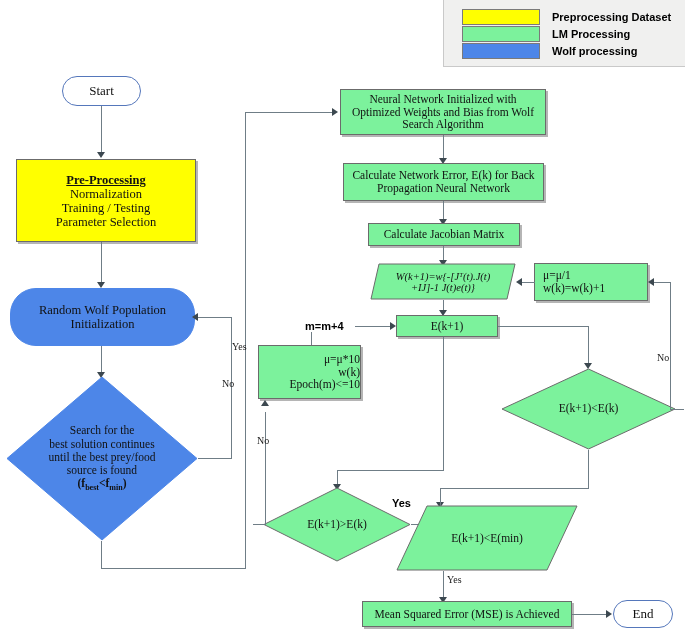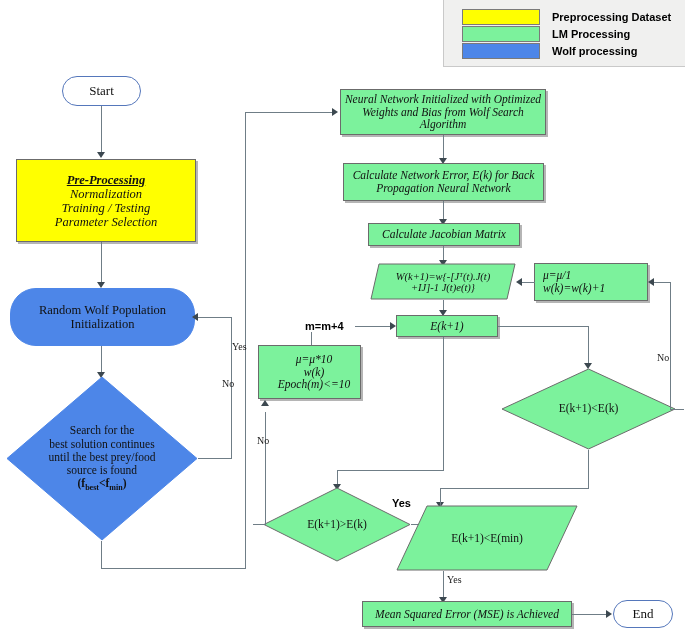--- a/index.html
+++ b/index.html
@@ -4,21 +4,21 @@
 <style>
   html,body{margin:0;padding:0;background:#ffffff;}
   body{font-family:"Liberation Serif",serif;color:#111;}
   #canvas{position:relative;width:685px;height:631px;overflow:hidden;background:#fff;}
 
   .node{position:absolute;box-sizing:border-box;display:flex;align-items:center;
         justify-content:center;text-align:center;line-height:1.12;}
   .node .txt{display:block;width:100%;padding:0 3px;}
 
   
-  .rect{border:1px solid #6b6b6b;font-style:italic;}
+  .rect{border:1px solid #6b6b6b;}
   .yellow{background:#ffff00;}
   .green{background:#7cf29c;}
   .term{background:#ffffff;border:1px solid #5577bb;border-radius:22px;}
   .stadium{background:#4d86e8;border:1px solid #4d86e8;border-radius:26px;}
 
   .shadow{box-shadow:2px 2px 0 rgba(120,120,120,.55);}
 
   .diamond{position:absolute;}
   .diamond .dshape{position:absolute;inset:0;}
   .diamond .dlabel{position:absolute;inset:0;display:flex;align-items:center;
@@ -160,21 +160,21 @@
   <div class="arr arr-d" style="left:439px;top:310px;"></div>
 
   <div class="node rect green shadow" style="left:396px;top:315px;width:102px;height:22px;font-size:11.5px;">
     <span class="txt">E(k+1)</span>
   </div>
 
   <div class="elabel sans" style="left:305px;top:320px;">m=m+4</div>
   <div class="ln lnh" style="left:355px;top:326px;width:37px;"></div>
   <div class="arr arr-r" style="left:390px;top:322px;"></div>
 
-  <div class="node rect green shadow" style="left:258px;top:345px;width:103px;height:54px;font-size:11.5px;flex-direction:column;align-items:center;padding-left:9px;">
+  <div class="node rect green shadow" style="left:258px;top:345px;width:103px;height:54px;font-size:11.5px;flex-direction:column;align-items:flex-end;padding-left:9px;">
     <span>μ=μ*10</span>
     <span>w(k)</span>
     <span>Epoch(m)&lt;=10</span>
   </div>
 
   <div class="ln lnv" style="left:311px;top:332px;height:13px;"></div>
 
   <div class="ln lnh" style="left:498px;top:326px;width:90px;"></div>
   <div class="ln lnv" style="left:588px;top:326px;height:41px;"></div>
   <div class="arr arr-d" style="left:584px;top:363px;"></div>

